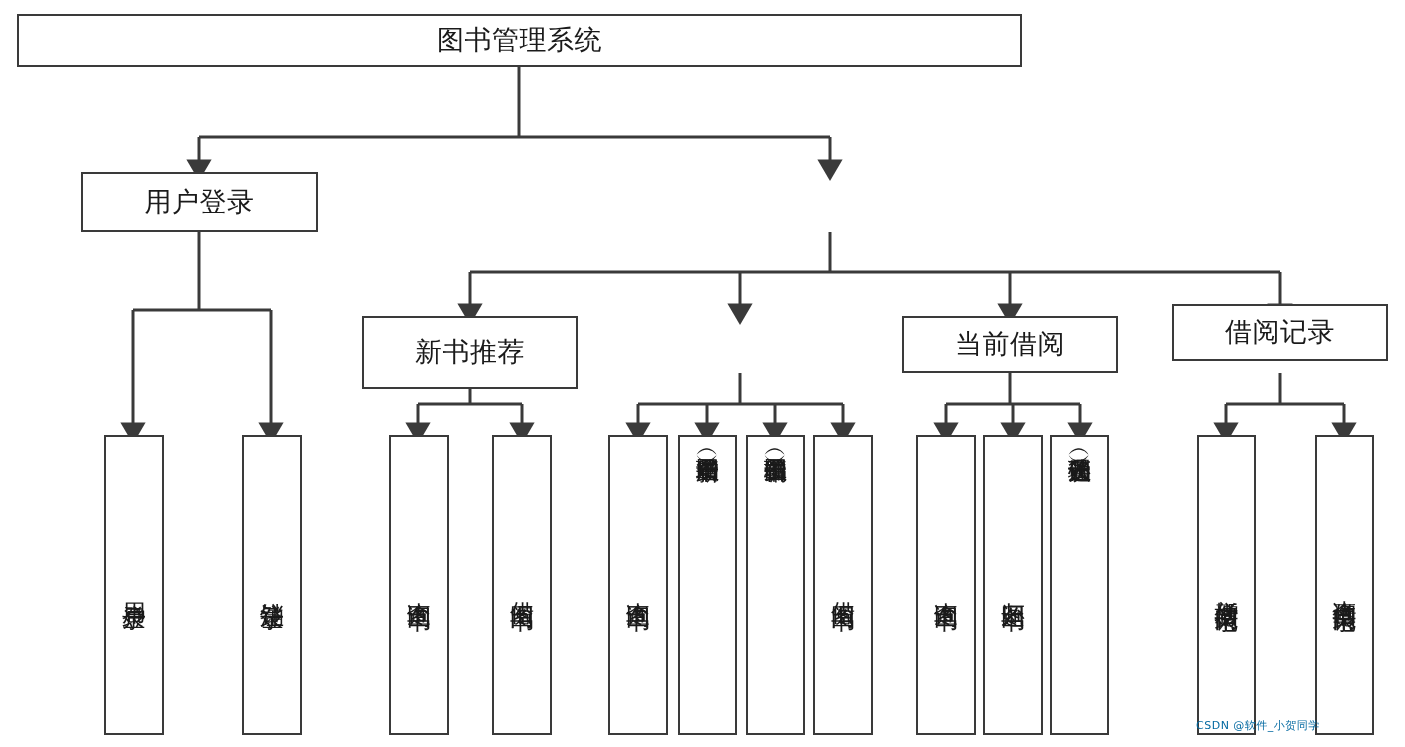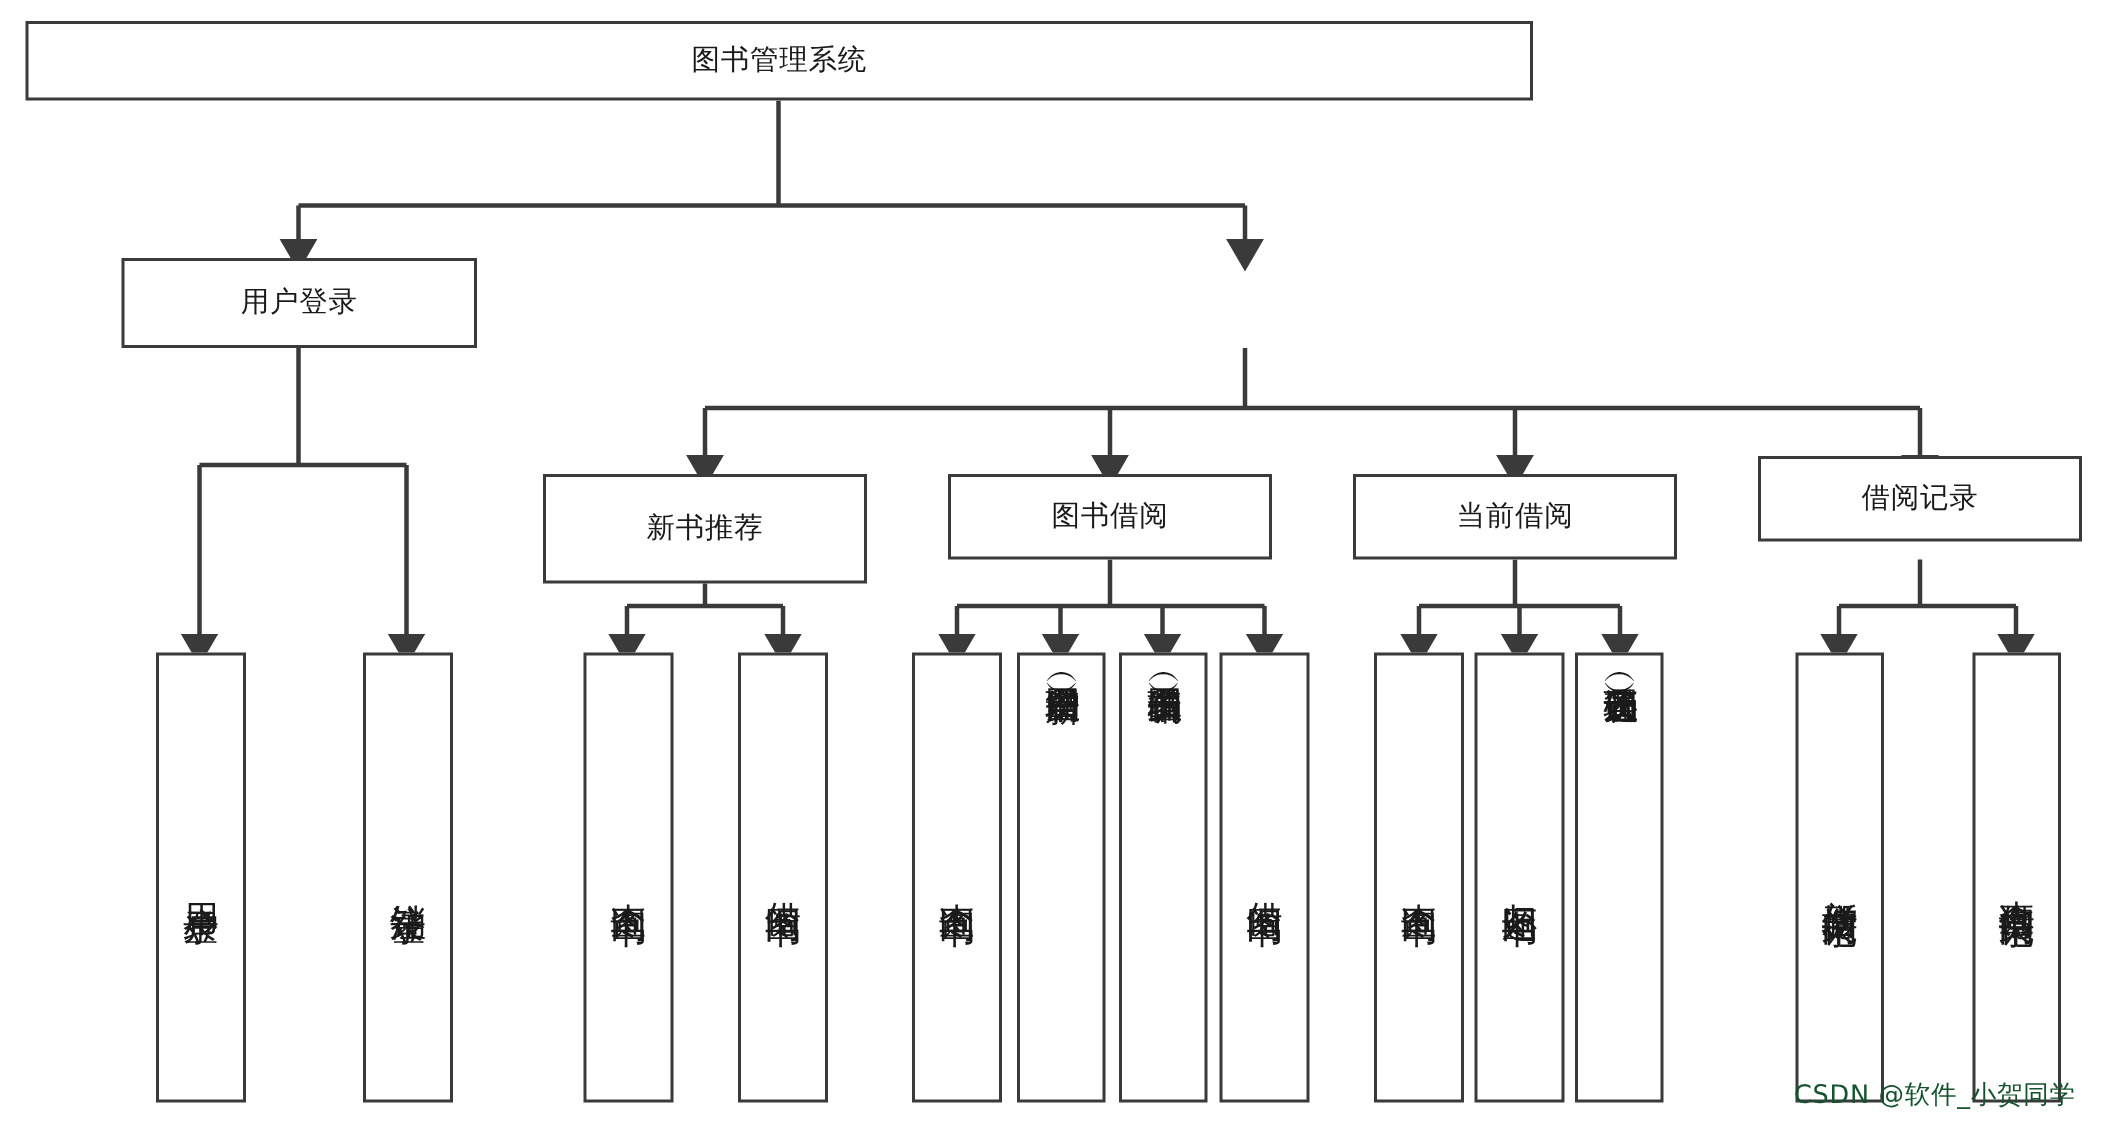--- a/index.html
+++ b/index.html
@@ -36,21 +36,21 @@
     justify-content: center;
     overflow: hidden;
   }
   .node-label {
     color: #1a1a1a;
     text-align: center;
     line-height: 1.12;
     white-space: nowrap;
   }
   .node-horizontal .node-label {
-    font-size: 19px;
+    font-size: 27px;
     letter-spacing: 0.5px;
   }
   .node-vertical {
     align-items: flex-start;
     padding-top: 4px;
   }
   .node-vertical .node-label {
     writing-mode: vertical-rl;
     text-orientation: upright;
     font-size: 24px;
@@ -59,22 +59,22 @@
   }
   .node-vertical.compact .node-label {
     font-size: 23px;
     letter-spacing: 0px;
   }
   .node-vertical.centered {
     align-items: center;
   }
   .watermark {
     position: absolute;
-    color: #14532d;
-    font-size: 17px;
+    color: #0369a1;
+    font-size: 11px;
     white-space: nowrap;
     letter-spacing: 0.5px;
   }
 </style>
 </head>
 <body>
 
 <div id="diagram-root">
 
   <svg class="edges" viewBox="0 0 1405 747">
@@ -133,23 +133,20 @@
     <span class="node-label">图书管理系统</span>
   </div>
 
   <div class="node-box node-horizontal" style="left:81px; top:172px; width:237px; height:60px;">
     <span class="node-label">用户登录</span>
   </div>
 
   <div class="node-box node-horizontal" style="left:362px; top:316px; width:216px; height:73px;">
     <span class="node-label">新书推荐</span>
   </div>
-  <div class="node-box node-horizontal" style="left:632px; top:316px; width:216px; height:57px;">
-    <span class="node-label">图书借阅</span>
-  </div>
   <div class="node-box node-horizontal" style="left:902px; top:316px; width:216px; height:57px;justify-content:center;">
     <span class="node-label">当前借阅</span>
   </div>
   <div class="node-box node-horizontal" style="left:1172px; top:304px; width:216px; height:57px;">
     <span class="node-label">借阅记录</span>
   </div>
 
   <div class="node-box node-vertical centered" style="left:104px; top:435px; width:60px; height:300px;">
     <span class="node-label">用户登录</span>
   </div>

